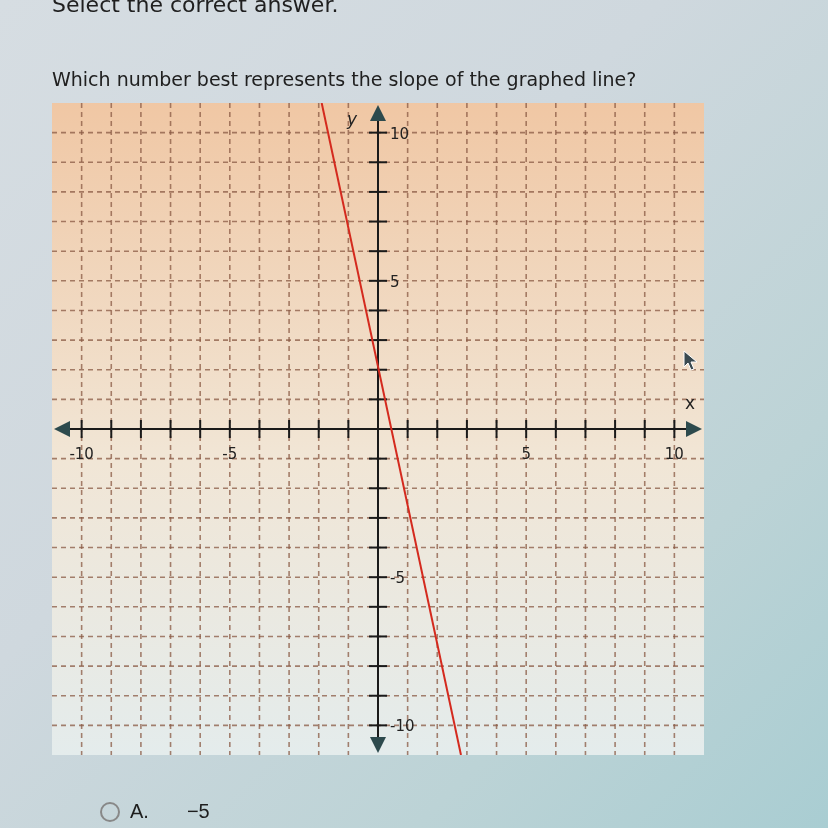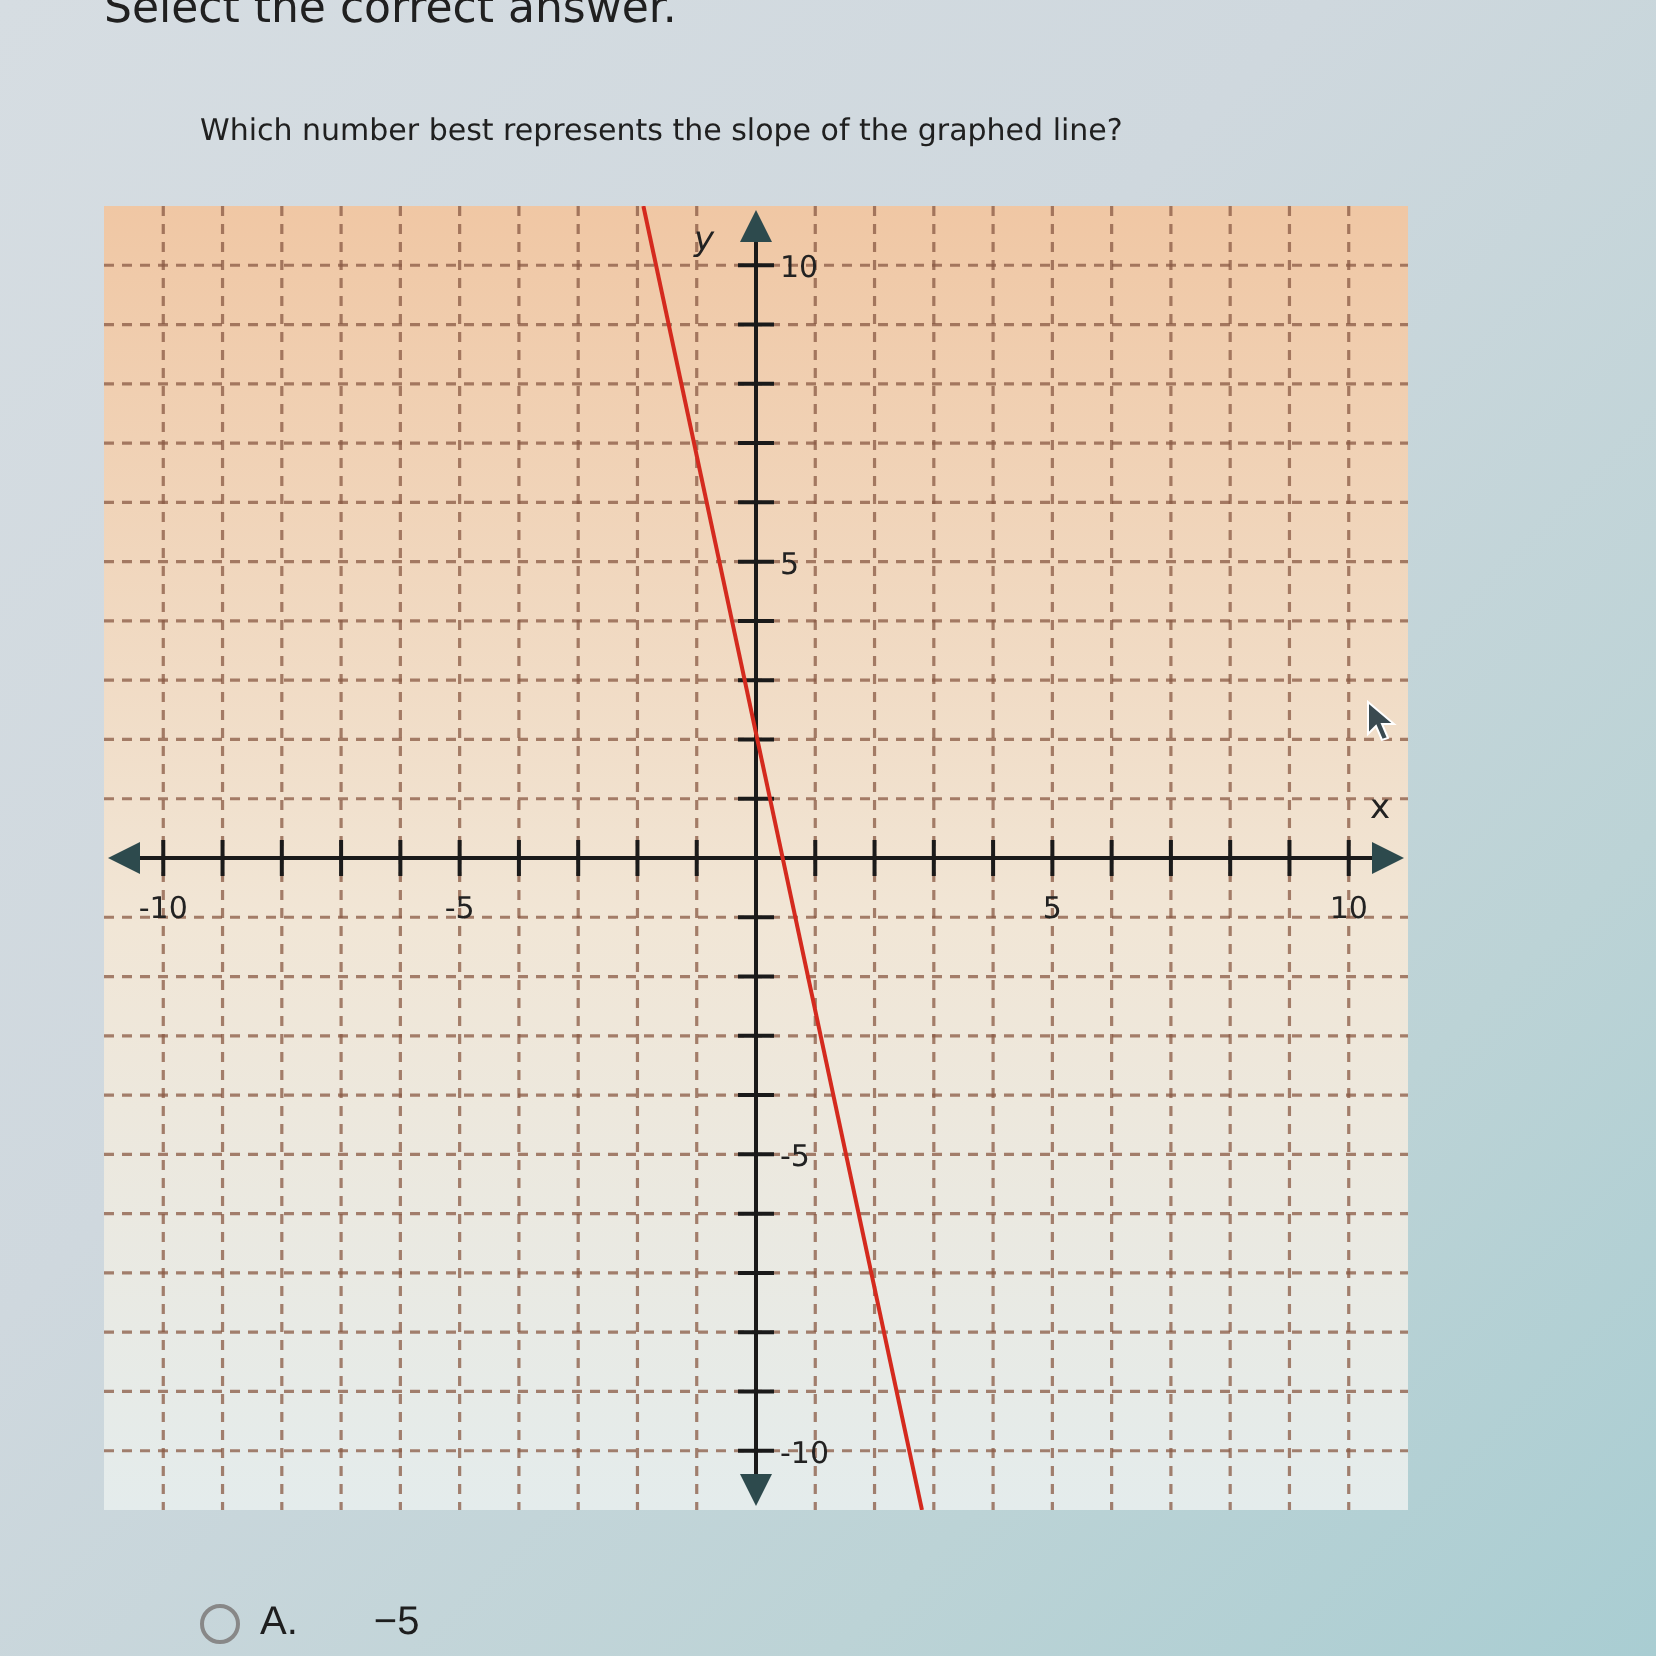--- a/index.html
+++ b/index.html
@@ -3,21 +3,21 @@
 <meta charset="utf-8">
 <style>
   html, body { margin:0; padding:0; }
   body {
     width:828px; height:828px; overflow:hidden; position:relative;
     background: linear-gradient(135deg, #d6dde2 0%, #cfd8de 40%, #bcd3d6 75%, #a9cdd2 100%);
     font-family: "DejaVu Sans", sans-serif;
     color:#1e1e1e;
   }
   .instruction { position:absolute; left:52px; top:-8px; font-size:22px; color:#202020; }
-  .question { position:absolute; left:52px; top:56px; font-size:15px; color:#202020;margin-left:48px; }
+  .question { position:absolute; left:52px; top:68px; font-size:19px; color:#202020; }
   .graph { position:absolute; left:52px; top:103px; width:652px; height:652px; }
   .graph svg { display:block; }
   .answer { position:absolute; left:100px; top:800px; font-size:20px; display:flex; align-items:center; gap:10px; }
   .radio { width:16px; height:16px; border:2px solid #888; border-radius:50%; display:inline-block; }
   .opt-letter { font-family:"Liberation Sans", sans-serif; }
   .opt-value { margin-left:28px; font-family:"Liberation Sans", sans-serif; }
   .cursor { position:absolute; left:683px; top:350px; }
 </style>
 </head>
 <body>

